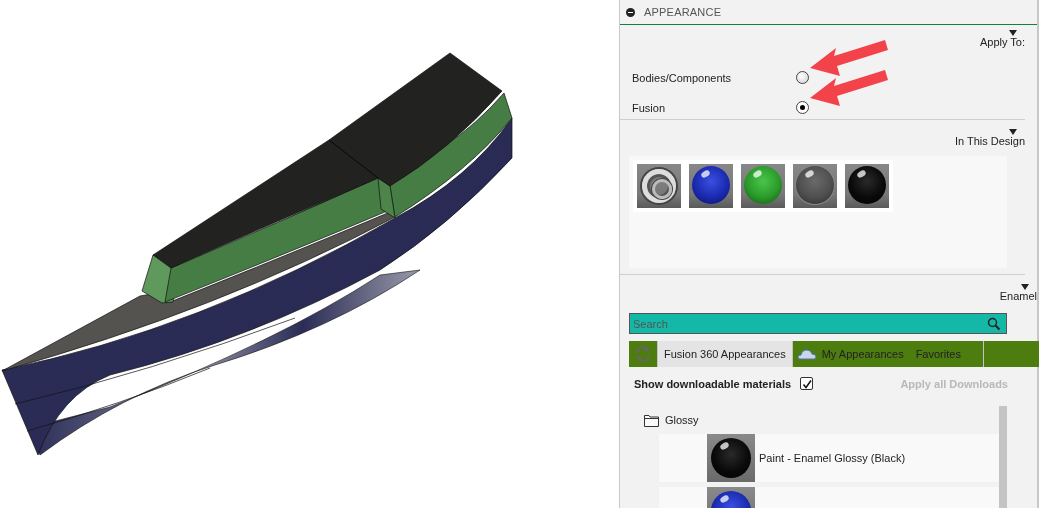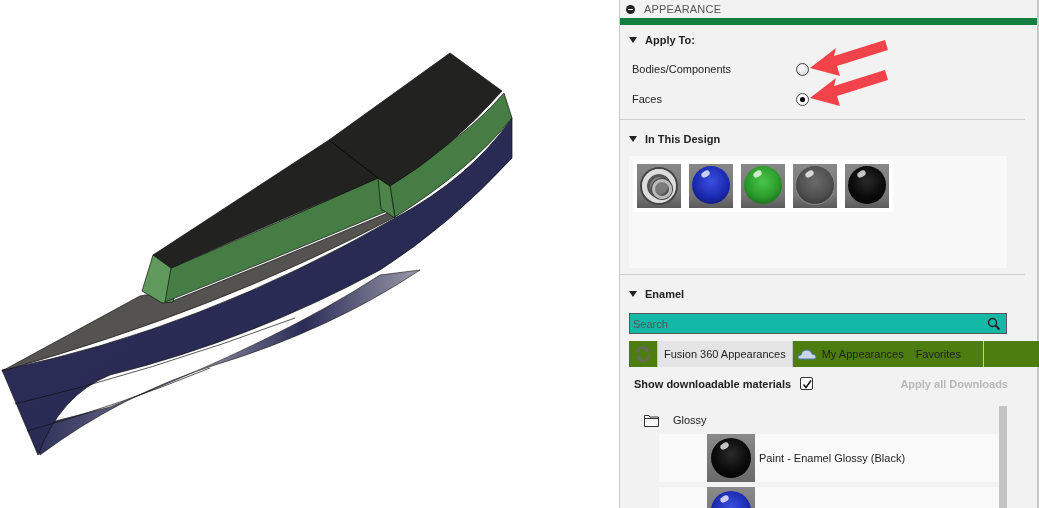--- a/index.html
+++ b/index.html
@@ -16,40 +16,40 @@
   }
   .viewport svg { position: absolute; left: 0; top: 0; }
   .panel {
     position: absolute; left: 619px; top: 0; width: 420px; height: 508px;
     background: #f2f2f2;
     border-left: 1px solid #c8c8c8;
     border-right: 2px solid #c8c8c8;
   }
   .panel-header {
     height: 25px; display: flex; align-items: center;
-    padding-left: 6px; border-bottom: 7px solid #15803d;
+    padding-left: 6px; border-bottom: 1px solid #15803d;
     color: #555; font-size: 11px; letter-spacing: 0.2px;
   }
   .collapse-dot {
     width: 9px; height: 9px; border-radius: 50%; background: #222;
     position: relative; margin-right: 9px;
   }
   .collapse-dot::after {
     content: ""; position: absolute; left: 2px; top: 4px; width: 5px; height: 1px; background: #fff;
   }
   .section-title {
-    display: flex; align-items: center; font-weight: bold; color: #222;
-    font-size: 11px; height: 20px; padding-left: 9px;
+    display: flex; align-items: flex-end; font-weight: normal; color: #222;
+    font-size: 11px; height: 20px; padding-left: 9px; flex-direction: column;
   }
   .tri {
     width: 0; height: 0; border-left: 4px solid transparent; border-right: 4px solid transparent;
     border-top: 6px solid #222; margin-right: 8px;
   }
   .apply { padding-top: 5px; height: 95px; border-bottom: 1px solid #cfcfcf; margin-right: 12px; }
-  .radio-row { position: relative; height: 30px; display: flex; align-items: center; padding-left: 12px; }
+  .radio-row { position: relative; height: 30px; display: flex; align-items: flex-end; padding-left: 12px; }
   .radio {
     position: absolute; left: 176px; width: 13px; height: 13px; border-radius: 50%;
     border: 1px solid #444; background: radial-gradient(circle at 40% 35%, #fff, #cfcfcf);
   }
   .radio.checked { background: #fff; }
   .radio.checked::after {
     content: ""; position: absolute; left: 3px; top: 3px; width: 5px; height: 5px; border-radius: 50%; background: #000;
   }
   .arrow { position: absolute; }
   .design { padding-top: 9px; height: 155px; border-bottom: 1px solid #cfcfcf; margin-right: 12px; }
@@ -102,21 +102,21 @@
     margin: 7px 0 0 14px; height: 20px; display: flex; align-items: center; position: relative; width: 370px; font-weight: bold;
   }
   .checkbox {
     position: absolute; left: 166px; top: 3px; width: 13px; height: 13px; border: 1px solid #333; background: #fff;
     border-radius: 2px;
   }
   .checkbox svg { position: absolute; left: 0; top: 0; }
   .cancel-dl { position: absolute; right: -4px; color: #b8b8b8; font-size: 11px; }
   .list { position: relative; margin-top: 12px; height: 100px; }
   .folder-row { height: 28px; display: flex; align-items: center; padding-left: 24px; }
-  .folder-row span { margin-left: 14px; }
+  .folder-row span { margin-left: 6px; }
   .item-row {
     margin-left: 39px; width: 340px; height: 48px; background: #f9f9f9; display: flex; align-items: center; margin-bottom: 5px; padding-left: 48px;
   }
   .item-thumb {
     width: 48px; height: 48px; background: linear-gradient(#8a8a8a, #6a6a6a); position: relative; flex-shrink: 0;
   }
   .item-thumb .ball { left: 4px; top: 4px; width: 40px; height: 40px; }
   .item-label { margin-left: 4px; }
   .scrollbar {
     position: absolute; left: 379px; top: 0; width: 8px; height: 120px; background: #c4c4c4;
@@ -173,21 +173,21 @@
     <div class="section-title">
       <span class="tri"></span>
       <span>Apply To:</span>
     </div>
     <div style="height:4px"></div>
     <div class="radio-row">
       <span>Bodies/Components</span>
       <span class="radio"></span>
     </div>
     <div class="radio-row">
-      <span>Faces</span>
+      <span>Fusion</span>
       <span class="radio checked"></span>
     </div>
   </div>
 
   <svg class="arrow" style="left:188px; top:36px;" width="82" height="74" viewBox="0 0 82 74">
     <g fill="#f2424a">
       <polygon points="2,32 28,12 26,20 77,4 80,14 29,30 32,40"></polygon>
       <polygon points="2,62 28,42 26,50 77,34 80,44 29,60 32,70"></polygon>
     </g>
   </svg>

